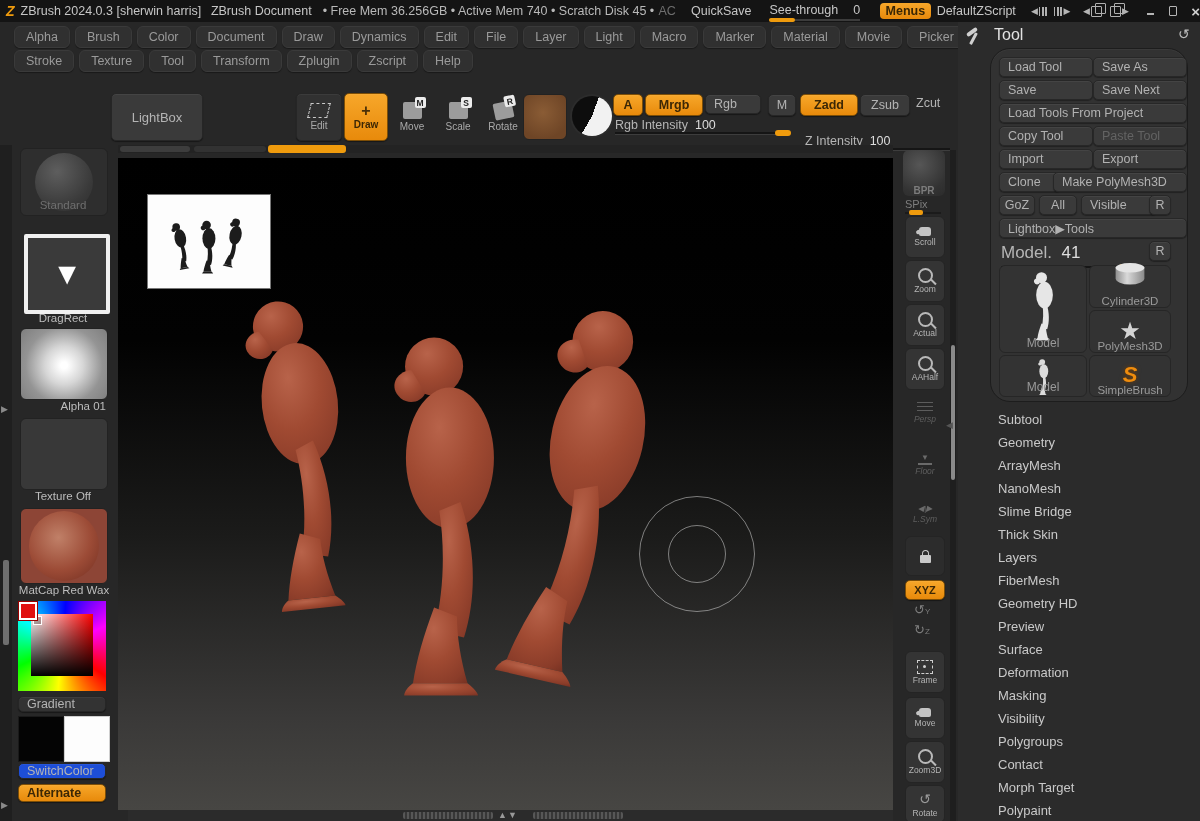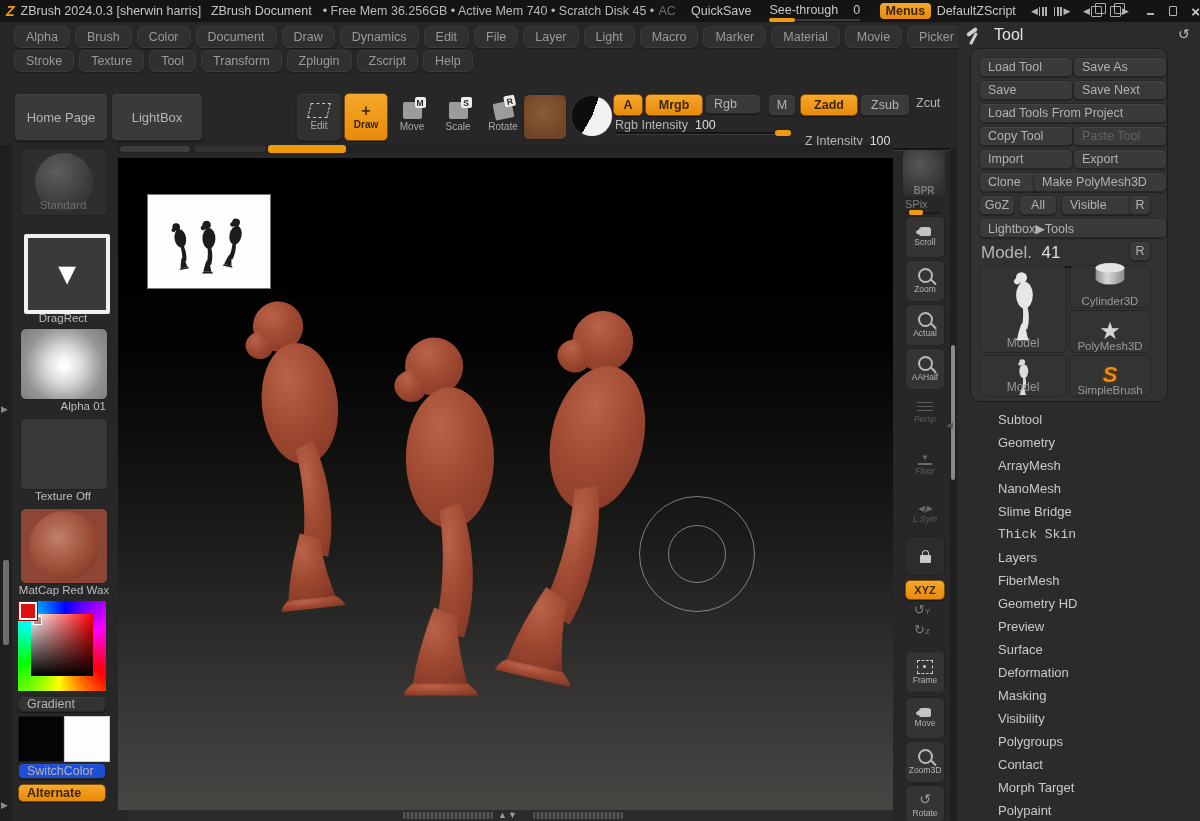--- a/index.html
+++ b/index.html
@@ -162,21 +162,20 @@
   <div class="abs menurow" style="left:14px;top:50px;">
     <span class="mbtn">Stroke</span>
     <span class="mbtn">Texture</span>
     <span class="mbtn">Tool</span>
     <span class="mbtn">Transform</span>
     <span class="mbtn">Zplugin</span>
     <span class="mbtn">Zscript</span>
     <span class="mbtn">Help</span>
   </div>
 
-  <div class="abs btn biglbl" style="left:14px;top:93px;width:92px;height:46px;">Home Page</div>
   <div class="abs btn biglbl" style="left:111px;top:93px;width:90px;height:46px;">LightBox</div>
 
   <div class="abs btn iconstack" style="left:296px;top:93px;width:44px;height:46px;background:#313131;">
     <span class="edit-ico"></span>
     <span>Edit</span>
   </div>
   <div class="abs btn orange iconstack" style="left:344px;top:93px;width:42px;height:46px;">
     <span class="crossico">+</span>
     <span style="color:#3c2705;">Draw</span>
   </div>
@@ -379,21 +378,21 @@
   <div class="abs" style="left:950px;top:150px;width:6px;height:671px;background:#1e1e1e;"></div>
   <div class="abs scrollhandle" style="left:951px;top:345px;width:4px;height:135px;background:#8a8a8a;"></div>
   <div class="abs" style="left:946px;top:420px;color:#555;font-size:9px;">◀</div>
 
   <div class="abs" style="left:958px;top:22px;width:242px;height:799px;background:#2b2b2b;">
 
     <div class="abs" style="left:8px;top:6px;"><span class="hammer"><span class="head"></span><span class="stick"></span></span></div>
     <div class="abs" style="left:36px;top:4px;font-size:16px;color:#e2e2e2;">Tool</div>
     <div class="abs" style="left:220px;top:4px;font-size:14px;color:#bdbdbd;">↺</div>
 
-    <div class="abs" style="left:12px;top:26px;width:196px;height:352px;background:#323232;border:1px solid #1d1d1d;border-radius:10px;box-shadow:inset 0 1px 0 rgba(255,255,255,.04);">
+    <div class="abs" style="left:32px;top:26px;width:196px;height:352px;background:#323232;border:1px solid #1d1d1d;border-radius:20px;box-shadow:inset 0 1px 0 rgba(255,255,255,.04);">
       <div class="abs tpbtn" style="left:8px;top:8px;width:76px;">Load Tool</div>
       <div class="abs tpbtn" style="left:102px;top:8px;width:76px;">Save As</div>
       <div class="abs tpbtn" style="left:8px;top:31px;width:76px;">Save</div>
       <div class="abs tpbtn" style="left:102px;top:31px;width:76px;">Save Next</div>
       <div class="abs tpbtn" style="left:8px;top:54px;width:170px;">Load Tools From Project</div>
       <div class="abs tpbtn" style="left:8px;top:77px;width:76px;">Copy Tool</div>
       <div class="abs tpbtn dim" style="left:102px;top:77px;width:76px;">Paste Tool</div>
       <div class="abs tpbtn" style="left:8px;top:100px;width:76px;">Import</div>
       <div class="abs tpbtn" style="left:102px;top:100px;width:76px;">Export</div>
       <div class="abs tpbtn" style="left:8px;top:123px;width:44px;">Clone</div>
@@ -440,21 +439,21 @@
         <span style="font-size:22px;font-weight:bold;font-style:italic;color:#ef8c0d;line-height:18px;text-shadow:0 0 4px #7a4000;">S</span>
         <span style="font-size:11.5px;color:#9a9a9a;">SimpleBrush</span>
       </div>
     </div>
 
     <div class="abs sect" style="left:40px;top:390px;">Subtool</div>
     <div class="abs sect" style="left:40px;top:413px;">Geometry</div>
     <div class="abs sect" style="left:40px;top:436px;">ArrayMesh</div>
     <div class="abs sect" style="left:40px;top:459px;">NanoMesh</div>
     <div class="abs sect" style="left:40px;top:482px;">Slime Bridge</div>
-    <div class="abs sect" style="left:40px;top:505px;font-family:Liberation Mono, monospace;">Thick Skin</div>
+    <div class="abs sect" style="left:40px;top:505px;">Thick Skin</div>
     <div class="abs sect" style="left:40px;top:528px;">Layers</div>
     <div class="abs sect" style="left:40px;top:551px;">FiberMesh</div>
     <div class="abs sect" style="left:40px;top:574px;">Geometry HD</div>
     <div class="abs sect" style="left:40px;top:597px;">Preview</div>
     <div class="abs sect" style="left:40px;top:620px;">Surface</div>
     <div class="abs sect" style="left:40px;top:643px;">Deformation</div>
     <div class="abs sect" style="left:40px;top:666px;">Masking</div>
     <div class="abs sect" style="left:40px;top:689px;">Visibility</div>
     <div class="abs sect" style="left:40px;top:712px;">Polygroups</div>
     <div class="abs sect" style="left:40px;top:735px;">Contact</div>

